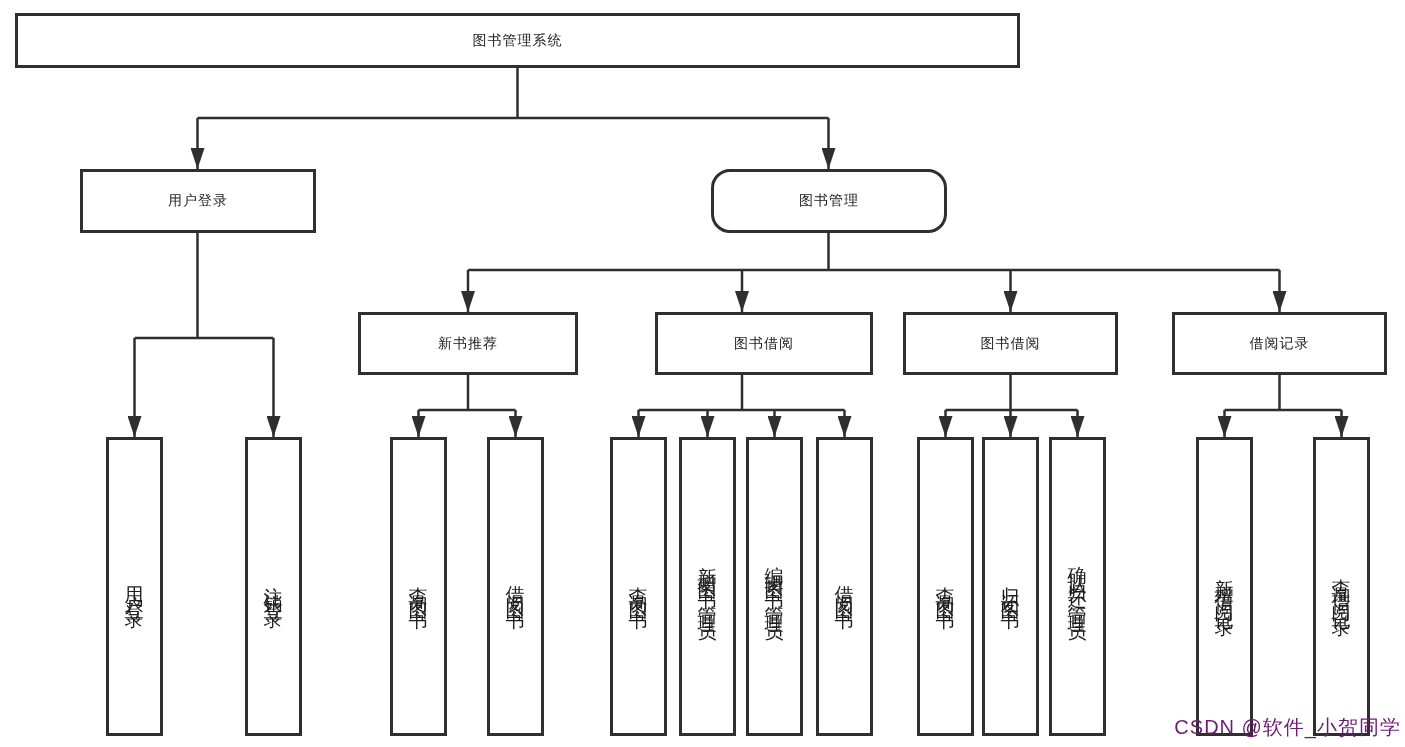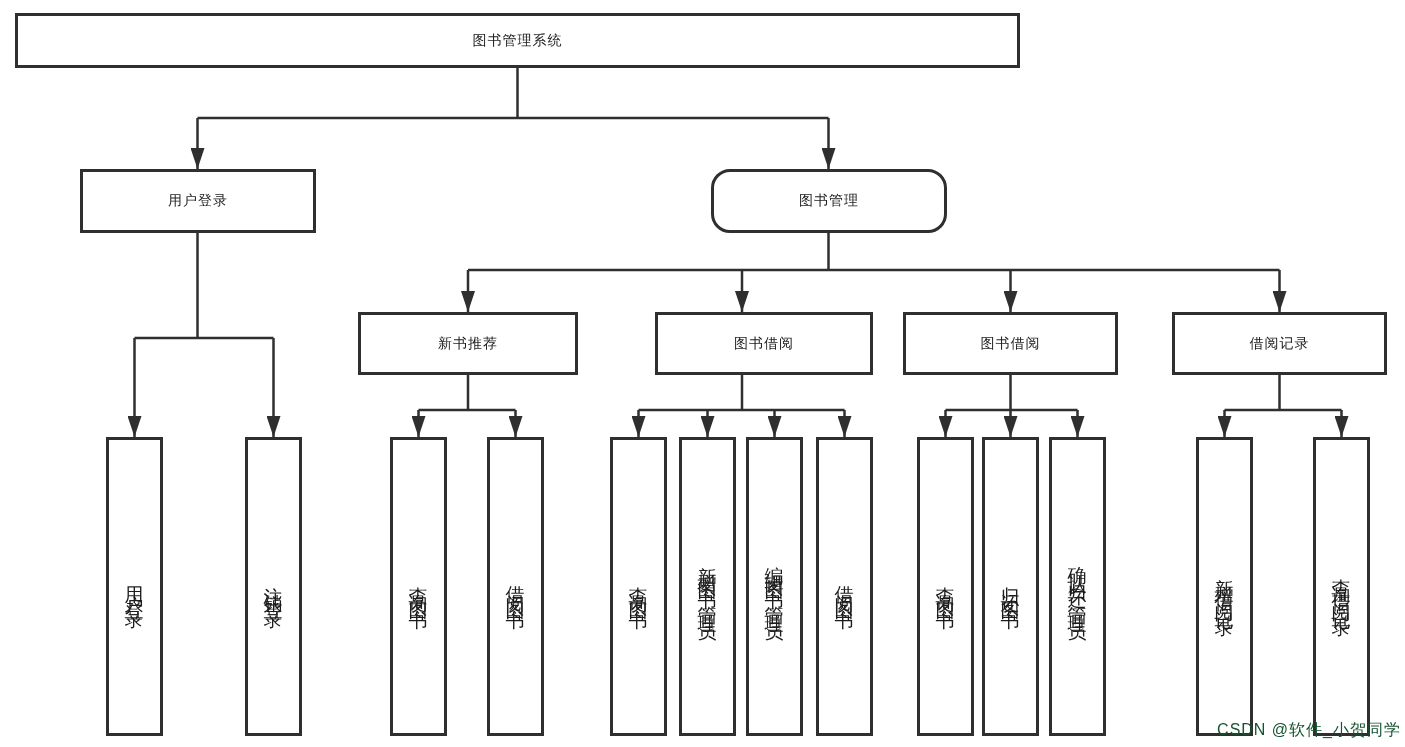--- a/index.html
+++ b/index.html
@@ -70,22 +70,22 @@
   .leaf-c1 { left: 610px; }  .leaf-c2 { left: 679px; }
   .leaf-c3 { left: 746px; }  .leaf-c4 { left: 816px; }
   .leaf-d1 { left: 917px; }  .leaf-d2 { left: 982px; }
   .leaf-d3 { left: 1049px; }
   .leaf-e1 { left: 1196px; } .leaf-e2 { left: 1313px; }
 
   .watermark {
     position: absolute;
     right: 4px;
     bottom: 6px;
-    font-size: 16px;
-    color: #14532d;
+    font-size: 20px;
+    color: #701a75;
     letter-spacing: 1px;
     white-space: nowrap;
   }
 </style>
 </head>
 <body>
 
 <div class="canvas">
 
   <svg class="connectors" width="1405" height="747" viewBox="0 0 1405 747" fill="none" stroke="#2f2f2f" stroke-width="2.5">

